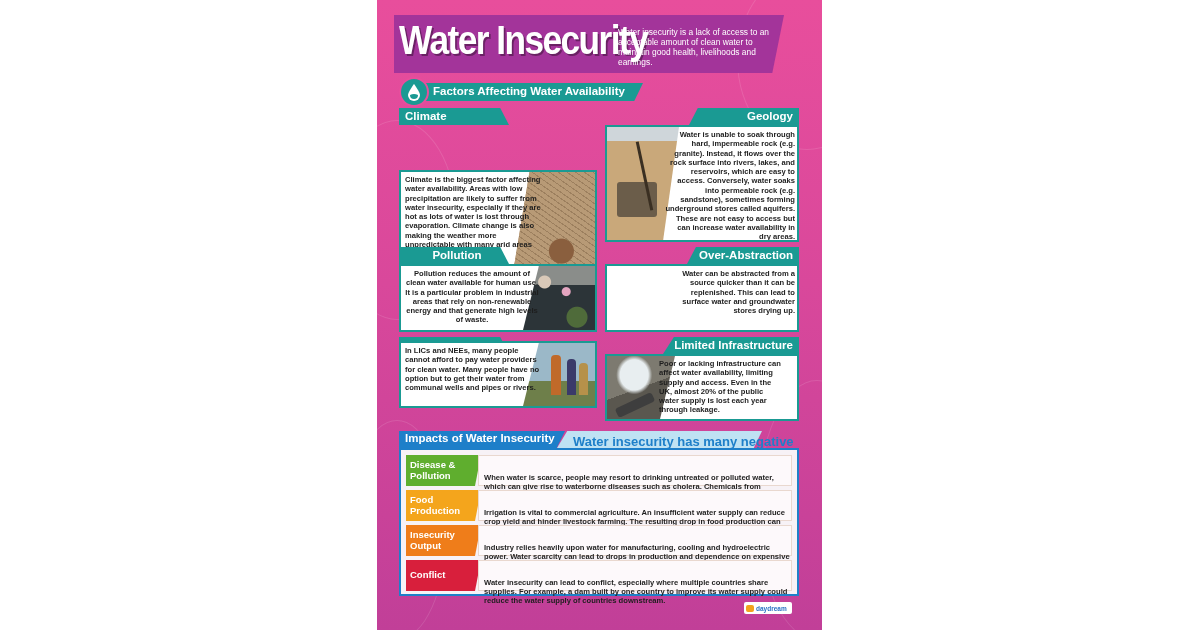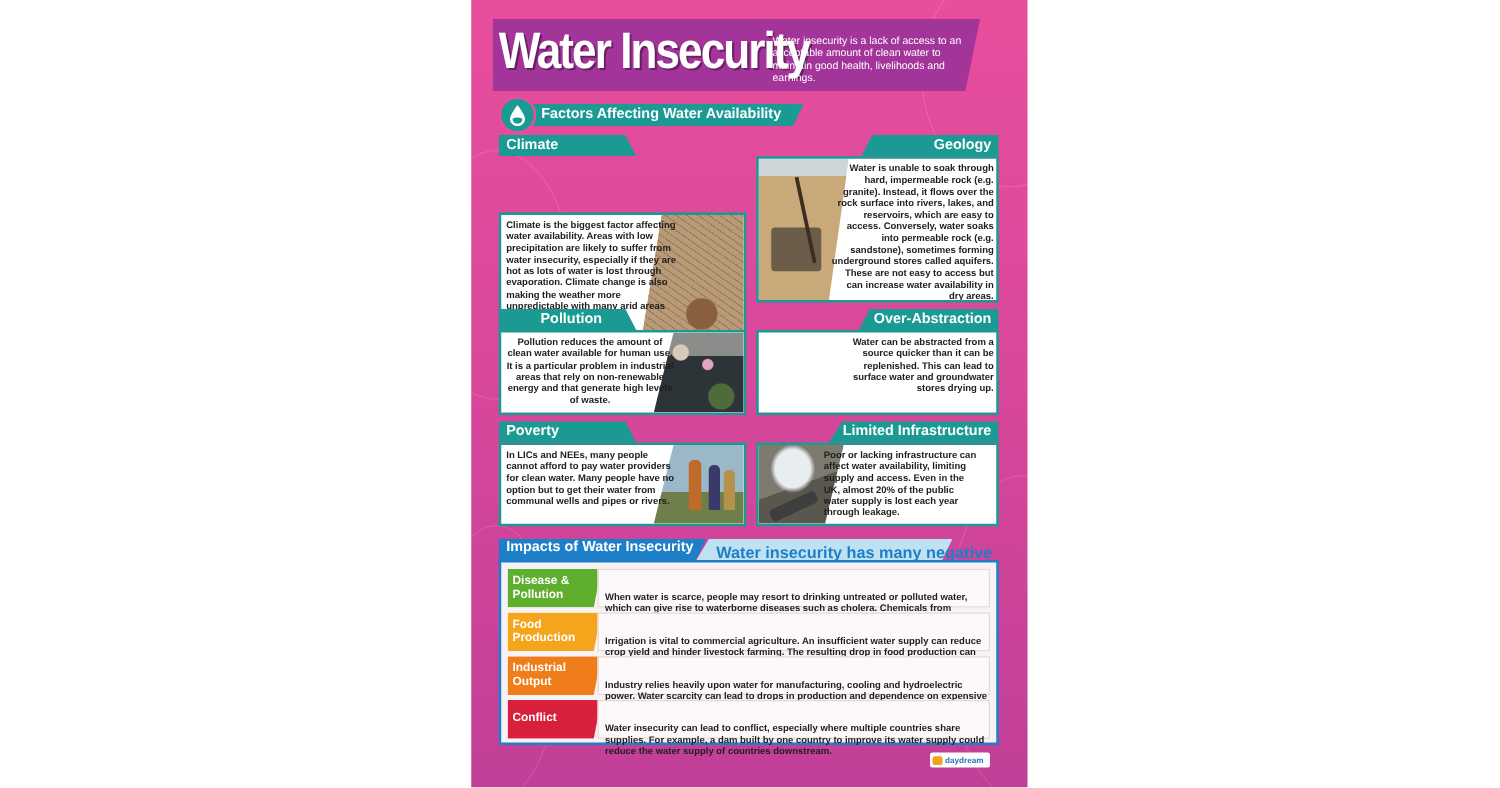--- a/index.html
+++ b/index.html
@@ -176,21 +176,21 @@
     <div class="card-box" style="top:17px;height:68px;">
       <div class="card-inner">
         <div class="card-photo left" style="width:68px;background:linear-gradient(180deg,#b7c6cf 0 12%, #4e6b2e 12% 35%, #c4b08a 35% 45%, #8a9a5a 45% 68%, repeating-linear-gradient(60deg,#a58868 0 3px,#8d7055 3px 4px) 68% 100%);"></div>
         <div class="card-text" style="left:60px;width:128px;text-align:right;">Water can be abstracted from a source quicker than it can be replenished. This can lead to surface water and groundwater stores drying up.</div>
       </div>
     </div>
   </div>
 
   <div class="card" style="left:22px;top:337px;width:198px;height:84px;">
     <div class="card-tab left" style="top:0;width:110px;">Poverty</div>
-    <div class="card-box" style="top:17px;height:67px;">
+    <div class="card-box" style="top:4px;height:67px;">
       <div class="card-inner">
         <div class="card-photo right" style="width:72px;background:linear-gradient(180deg,#9bb8c8 0 60%, #6e7f4a 60% 100%);">
           <div style="position:absolute;left:28px;top:12px;width:10px;height:40px;background:#c06a2a;border-radius:4px 4px 0 0;"></div>
           <div style="position:absolute;left:44px;top:16px;width:9px;height:36px;background:#3a3a6a;border-radius:4px 4px 0 0;"></div>
           <div style="position:absolute;left:56px;top:20px;width:9px;height:32px;background:#b6914a;border-radius:4px 4px 0 0;"></div>
         </div>
         <div class="card-text" style="left:4px;width:138px;">In LICs and NEEs, many people cannot afford to pay water providers for clean water. Many people have no option but to get their water from communal wells and pipes or rivers.</div>
       </div>
     </div>
   </div>
@@ -216,21 +216,21 @@
     <div class="impacts-inner">
       <div class="impact-row" style="top:5px;">
         <div class="impact-label" style="background:#5fae2e;">Disease &amp; Pollution</div>
         <div class="impact-desc">When water is scarce, people may resort to drinking untreated or polluted water, which can give rise to waterborne diseases such as cholera. Chemicals from agriculture and manufacturing can also lead to poisoning.</div>
       </div>
       <div class="impact-row" style="top:40px;">
         <div class="impact-label" style="background:#f4a51c;">Food Production</div>
         <div class="impact-desc">Irrigation is vital to commercial agriculture. An insufficient water supply can reduce crop yield and hinder livestock farming. The resulting drop in food production can lead to malnutrition and starvation.</div>
       </div>
       <div class="impact-row" style="top:75px;">
-        <div class="impact-label" style="background:#ef7d1a;">Industrial Output</div>
+        <div class="impact-label" style="background:#ef7d1a;">Insecurity Output</div>
         <div class="impact-desc">Industry relies heavily upon water for manufacturing, cooling and hydroelectric power. Water scarcity can lead to drops in production and dependence on expensive imports, greatly harming the economy.</div>
       </div>
       <div class="impact-row" style="top:110px;">
         <div class="impact-label" style="background:#d81f3c;">Conflict</div>
         <div class="impact-desc">Water insecurity can lead to conflict, especially where multiple countries share supplies. For example, a dam built by one country to improve its water supply could reduce the water supply of countries downstream.</div>
       </div>
     </div>
   </div>
 
   <div class="logo">

